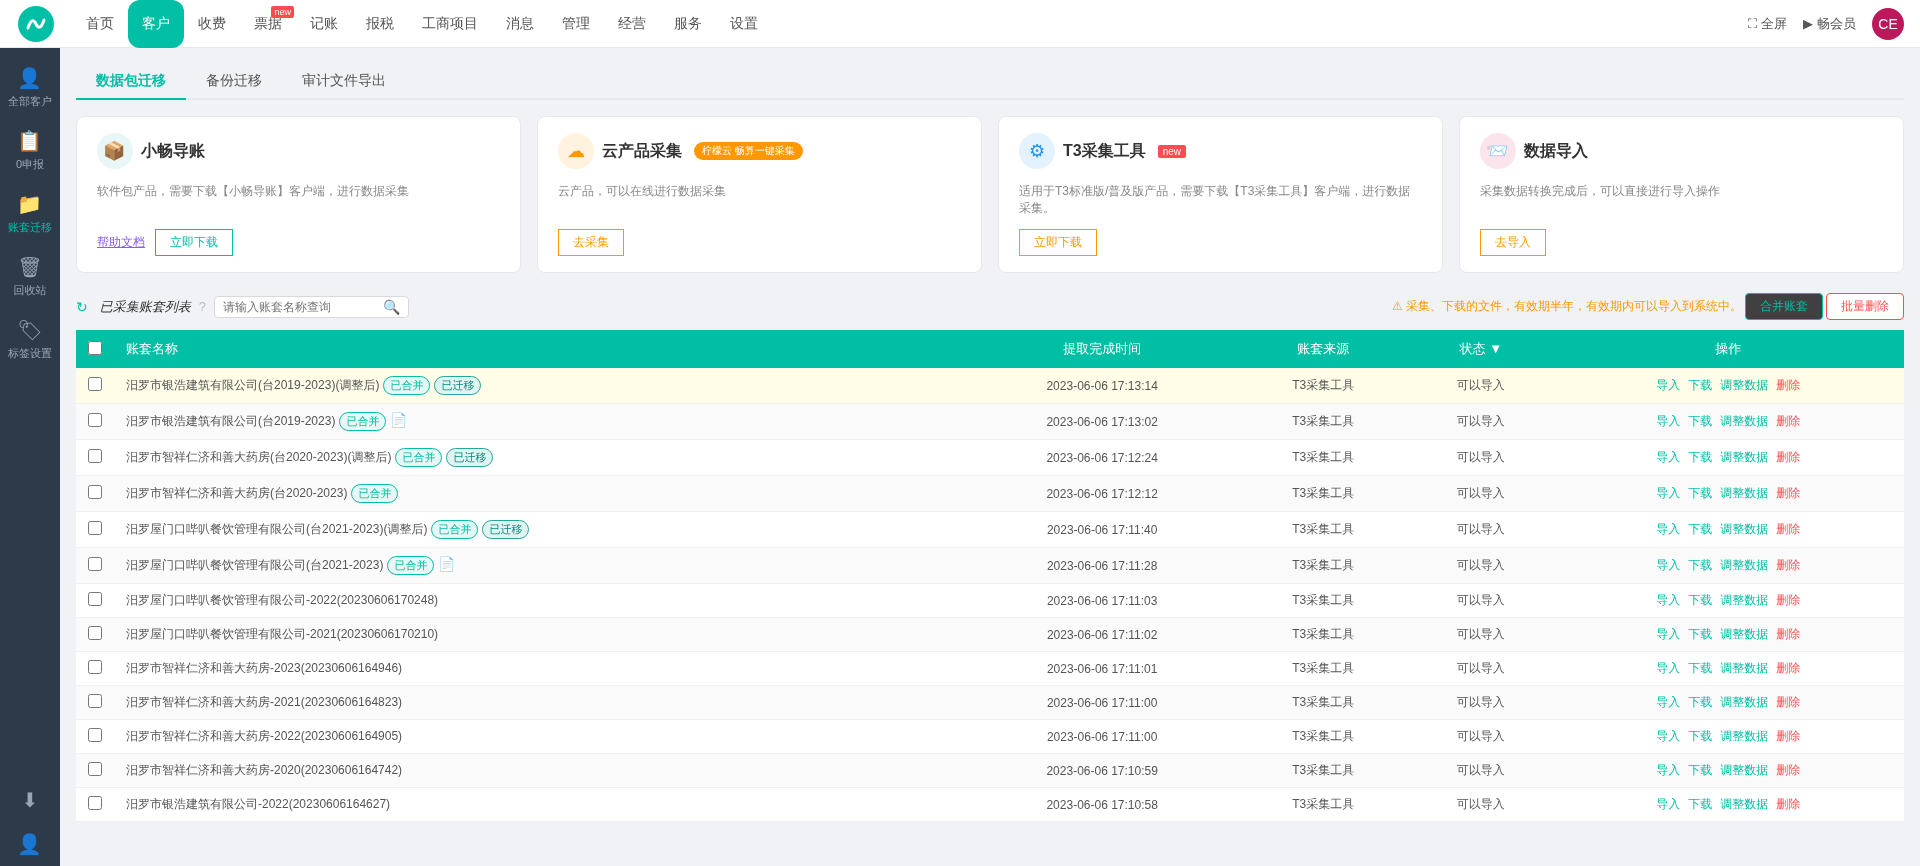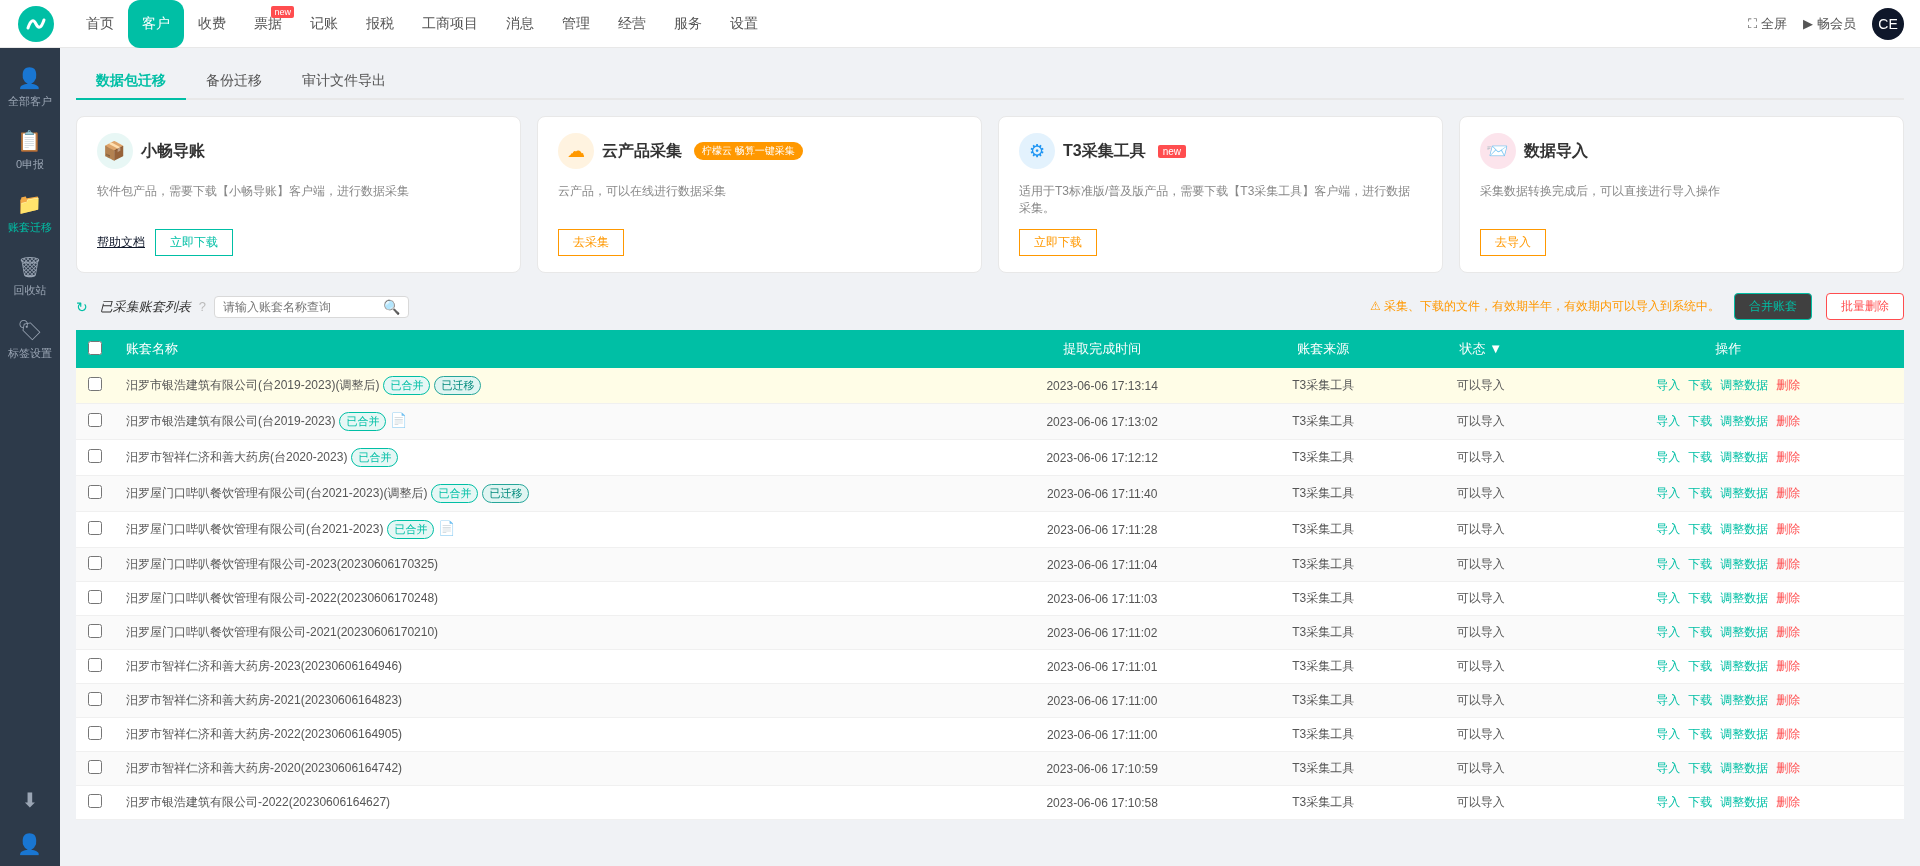--- a/index.html
+++ b/index.html
@@ -32,21 +32,21 @@
       background: #ff4d4f; color: #fff; font-size: 9px;
       padding: 1px 3px; border-radius: 2px; line-height: 1.2;
     }
     .nav-right { display: flex; align-items: center; gap: 16px; }
     .nav-right .nav-btn {
       display: flex; align-items: center; gap: 4px; cursor: pointer;
       font-size: 13px; color: #555;
     }
     .avatar {
       width: 32px; height: 32px; border-radius: 50%;
-      background: #0f172a; display: flex; align-items: center; justify-content: center;
+      background: #be185d; display: flex; align-items: center; justify-content: center;
       color: #fff; font-size: 14px; cursor: pointer;
     }
 
     
     .sidebar {
       position: fixed; top: 48px; left: 0; bottom: 0;
       width: 60px; background: #2d3a4a;
       display: flex; flex-direction: column; align-items: center;
       padding-top: 8px; z-index: 90;
     }
@@ -94,34 +94,34 @@
       display: flex; align-items: center; justify-content: center;
       font-size: 18px; flex-shrink: 0;
     }
     .card-icon.green { background: #e8f7f5; color: #00bfa5; }
     .card-icon.orange { background: #fff3e0; color: #ff9800; }
     .card-icon.blue { background: #e3f2fd; color: #2196f3; }
     .card-icon.red { background: #fce4ec; color: #e91e63; }
     .card-title { font-size: 16px; font-weight: bold; color: #333; }
     .card-desc { font-size: 12px; color: #888; margin: 6px 0 12px; flex: 1; }
     .card-actions { display: flex; gap: 10px; align-items: center; margin-top: auto; }
-    .btn-link { color: #0f172a; font-size: 12px; cursor: pointer; text-decoration: underline; }
+    .btn-link { color: #8b5cf6; font-size: 12px; cursor: pointer; text-decoration: underline; }
     .btn-outline {
       border: 1px solid #ff9800; color: #ff9800; background: #fff;
       padding: 4px 14px; border-radius: 0; cursor: pointer; font-size: 12px;
     }
     .btn-outline.teal { border-color: #00bfa5; color: #00bfa5; }
 
     
     .table-header-row {
       display: flex; align-items: center; justify-content: space-between;
       margin-bottom: 10px;
     }
     .table-header-left { display: flex; align-items: center; gap: 8px; }
-    .table-header-right { display: flex; align-items: center; gap: 14px; }
+    .table-header-right { display: flex; align-items: center; gap: 3px; }
     .collected-label { font-size: 13px; color: #333; font-weight: 500; font-style: italic; }
     .search-box {
       display: flex; align-items: center;
       border: 1px solid #d9d9d9; border-radius: 4px;
       padding: 2px 8px; background: #fff;
     }
     .search-box input {
       border: none; outline: none; font-size: 12px; width: 160px; color: #999;
     }
     .search-icon { color: #bbb; font-size: 14px; cursor: pointer; }
@@ -363,20 +363,32 @@
     <td>2023-06-06 17:13:02</td>
     <td>T3采集工具</td>
     <td>可以导入</td>
     <td><span class="action-btn">导入</span><span class="action-btn">下载</span><span class="action-btn">调整数据</span><span class="action-btn red">删除</span></td>
   </tr>
           <tr>
     <td>
       <input type="checkbox" class="cb" style="">
     </td>
     <td class="left">
+      汨罗市智祥仁济和善大药房(台2020-2023)(调整后)<span class="tag green">已合并</span><span class="tag teal">已迁移</span>
+    </td>
+    <td>2023-06-06 17:12:24</td>
+    <td>T3采集工具</td>
+    <td>可以导入</td>
+    <td><span class="action-btn">导入</span><span class="action-btn">下载</span><span class="action-btn">调整数据</span><span class="action-btn red">删除</span></td>
+  </tr>
+          <tr>
+    <td>
+      <input type="checkbox" class="cb" style="">
+    </td>
+    <td class="left">
       汨罗市智祥仁济和善大药房(台2020-2023)<span class="tag green">已合并</span>
     </td>
     <td>2023-06-06 17:12:12</td>
     <td>T3采集工具</td>
     <td>可以导入</td>
     <td><span class="action-btn">导入</span><span class="action-btn">下载</span><span class="action-btn">调整数据</span><span class="action-btn red">删除</span></td>
   </tr>
           <tr>
     <td>
       <input type="checkbox" class="cb" style="">
@@ -390,32 +402,20 @@
     <td><span class="action-btn">导入</span><span class="action-btn">下载</span><span class="action-btn">调整数据</span><span class="action-btn red">删除</span></td>
   </tr>
           <tr>
     <td>
       <input type="checkbox" class="cb" style="">
     </td>
     <td class="left">
       汨罗屋门口哔叭餐饮管理有限公司(台2021-2023)<span class="tag green">已合并</span><span class="icon-small">📄</span>
     </td>
     <td>2023-06-06 17:11:28</td>
-    <td>T3采集工具</td>
-    <td>可以导入</td>
-    <td><span class="action-btn">导入</span><span class="action-btn">下载</span><span class="action-btn">调整数据</span><span class="action-btn red">删除</span></td>
-  </tr>
-          <tr>
-    <td>
-      <input type="checkbox" class="cb" style="">
-    </td>
-    <td class="left">
-      汨罗屋门口哔叭餐饮管理有限公司-2023(20230606170325)
-    </td>
-    <td>2023-06-06 17:11:04</td>
     <td>T3采集工具</td>
     <td>可以导入</td>
     <td><span class="action-btn">导入</span><span class="action-btn">下载</span><span class="action-btn">调整数据</span><span class="action-btn red">删除</span></td>
   </tr>
           <tr>
     <td>
       <input type="checkbox" class="cb" style="">
     </td>
     <td class="left">
       汨罗屋门口哔叭餐饮管理有限公司-2022(20230606170248)

